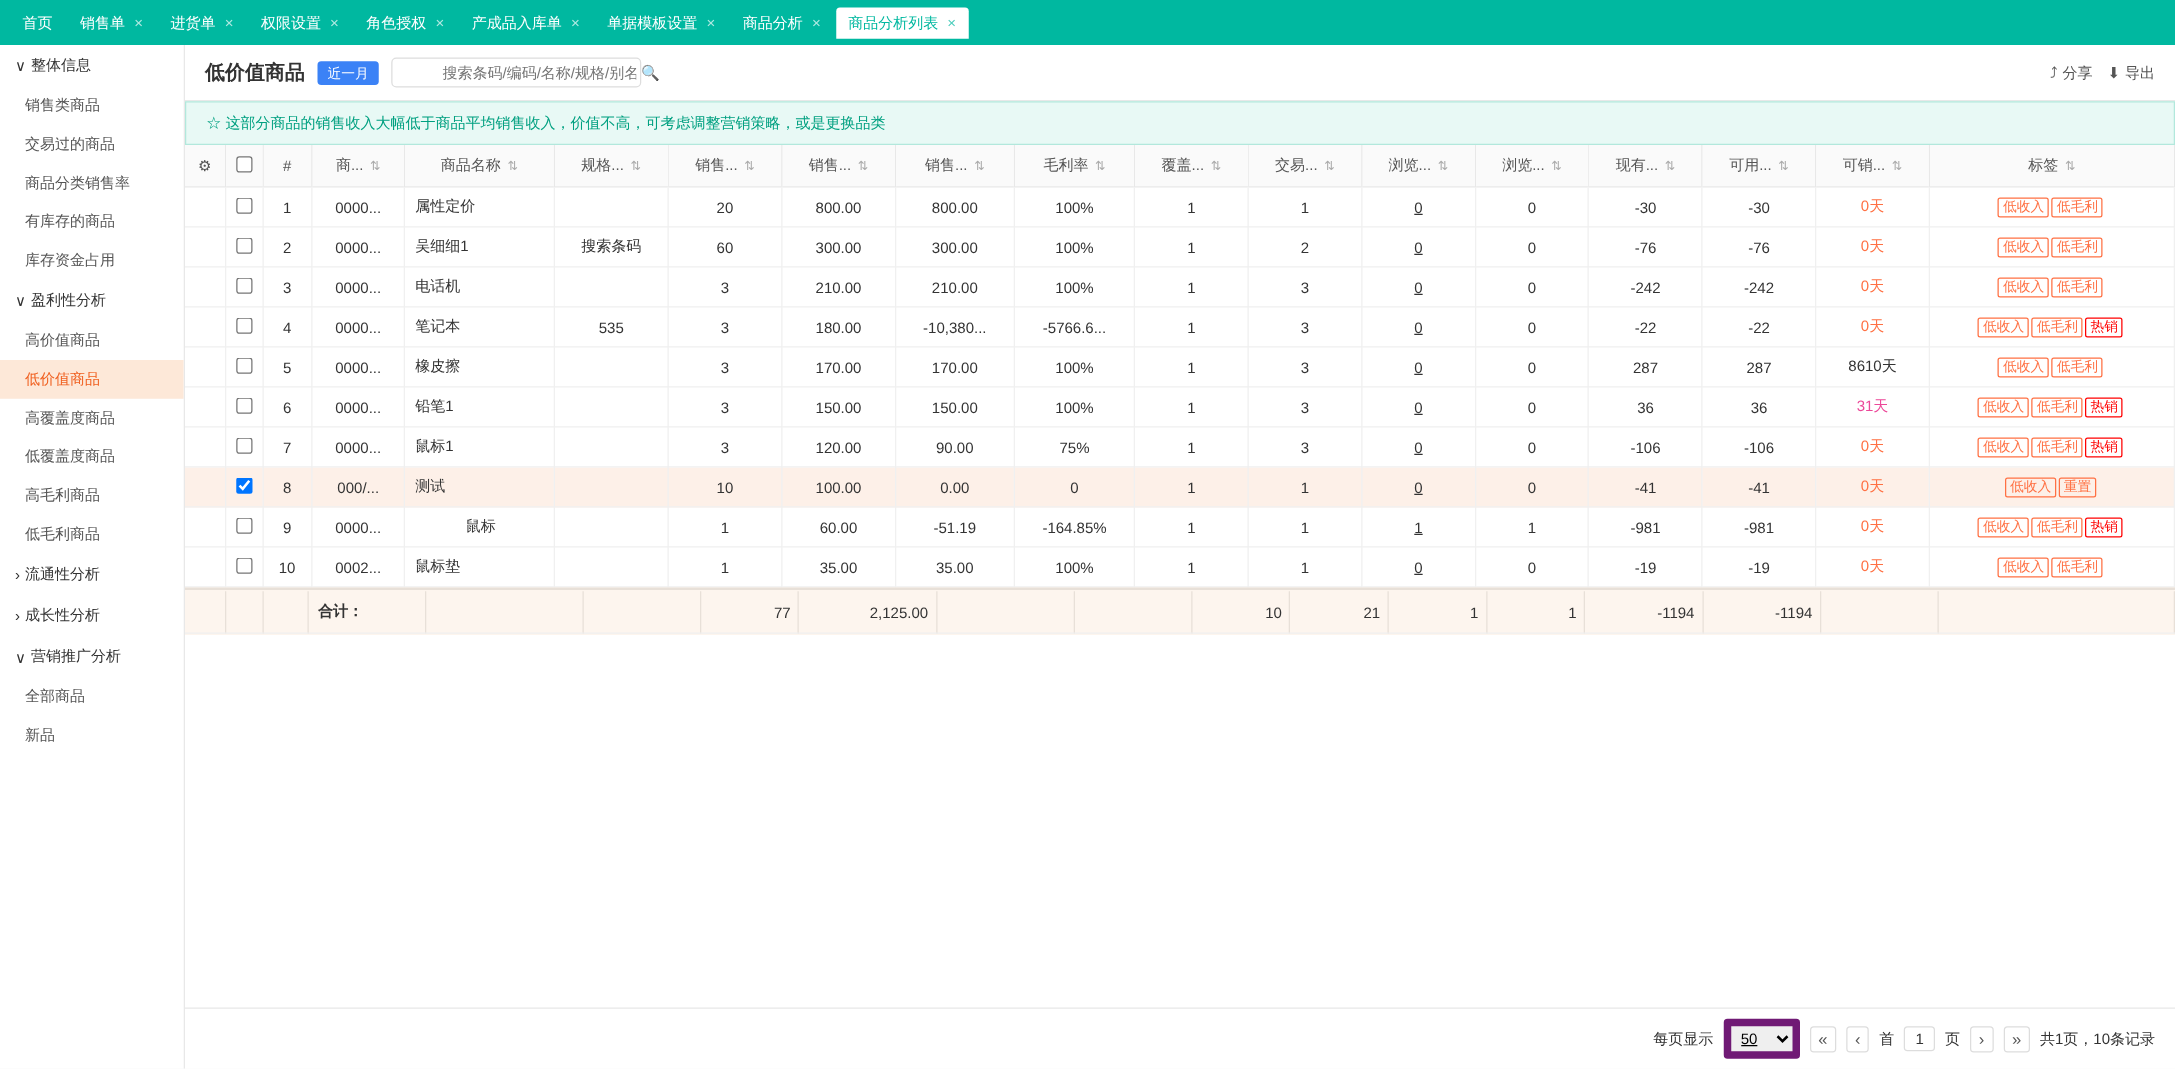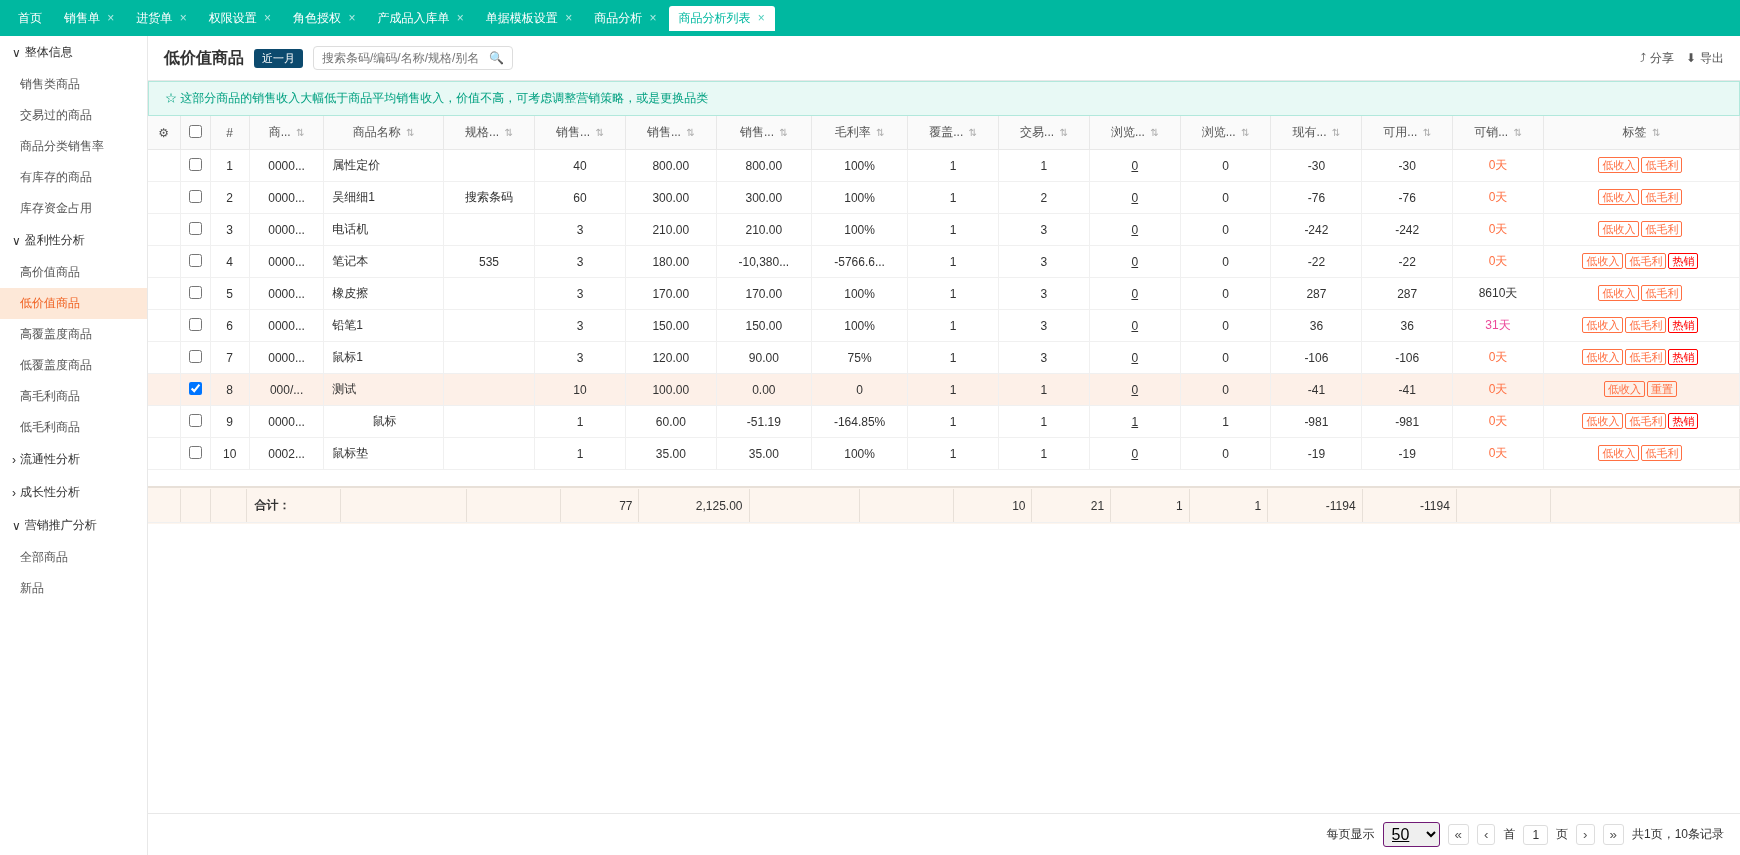--- a/index.html
+++ b/index.html
@@ -71,21 +71,21 @@
       gap: 10px;
       border-bottom: 1px solid #e8e8e8;
       flex-shrink: 0;
     }
     .page-title {
       font-size: 16px;
       font-weight: bold;
       color: #333;
     }
     .tag-btn {
-      background: #0c4a6e;
+      background: #3b82f6;
       color: #fff;
       border: none;
       border-radius: 3px;
       padding: 2px 8px;
       font-size: 11px;
       cursor: pointer;
     }
     .search-box {
       border: 1px solid #ddd;
       border-radius: 4px;
@@ -97,20 +97,21 @@
       align-items: center;
       gap: 4px;
     }
     .search-input {
       border: none;
       outline: none;
       font-size: 12px;
       color: #aaa;
       width: 170px;
       background: transparent;
+      margin-left: 32px;
     }
     .header-actions {
       margin-left: auto;
       display: flex;
       gap: 12px;
       align-items: center;
     }
     .action-btn {
       display: flex;
       align-items: center;
@@ -176,24 +177,24 @@
       align-items: center;
       justify-content: flex-end;
       padding: 8px 16px;
       border-top: 1px solid #e8e8e8;
       gap: 8px;
       font-size: 12px;
       flex-shrink: 0;
       background: #fff;
     }
     .pagination select {
-      border: 1px solid #701a75;
+      border: 6px solid #701a75;
       border-radius: 3px;
       padding: 2px 4px;
-      font-size: 16px;
+      font-size: 12px;
       text-decoration: underline;
     }
     .pagination-btn {
       border: 1px solid #ddd;
       background: #fff;
       padding: 2px 6px;
       cursor: pointer;
       border-radius: 3px;
       color: #555;
     }
@@ -214,21 +215,20 @@
     
     .gear-col { width: 32px; }
     .check-col { width: 30px; }
     
     .total-area {
       background: #fdf5ee;
       border-top: 2px solid #e8e0d8;
       display: flex;
       min-height: 38px;
       align-items: center;
-      margin-top: 16px;
     }
     .total-cell {
       padding: 8px 6px;
       border-right: 1px solid #e8e0d8;
       text-align: right;
       white-space: nowrap;
       font-size: 12px;
     }
   </style>
 </head>
@@ -337,21 +337,21 @@
         </thead>
         <tbody id="table-body">
 
         <tr>
       <td></td>
       <td><input type="checkbox" style=""></td>
       <td>1</td>
       <td>0000...</td>
       <td style="text-align:left; padding-left:8px;">属性定价</td>
       <td></td>
-      <td>40</td>
+      <td>20</td>
       <td>800.00</td>
       <td>800.00</td>
       <td>100%</td>
       <td>1</td>
       <td>1</td>
       <td><span class="link-underline" style="text-decoration:underline; cursor:pointer;">0</span></td>
       <td>0</td>
       <td>-30</td>
       <td>-30</td>
       <td style="color:#ff7043;">0天</td>

